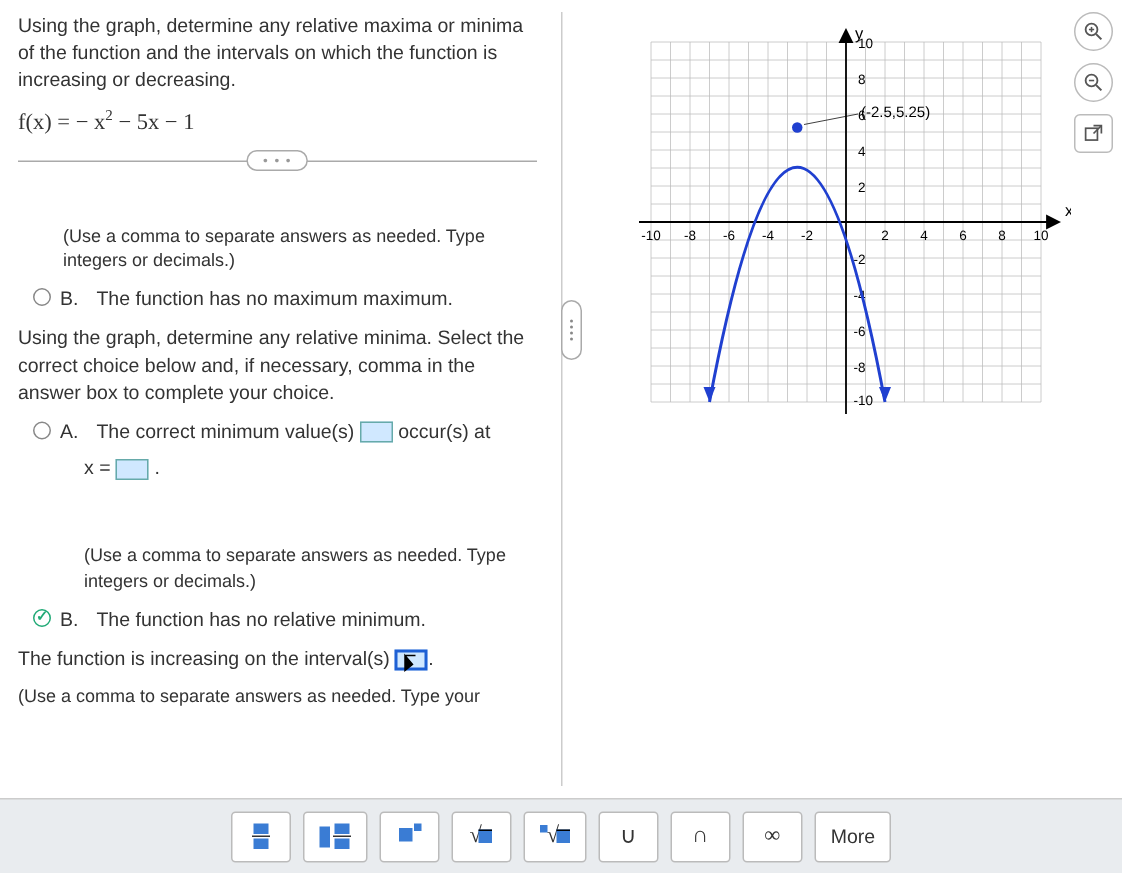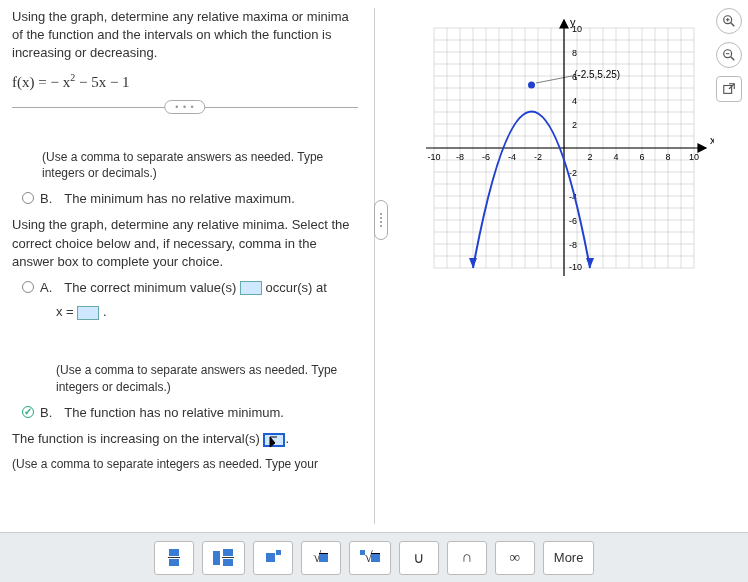--- a/index.html
+++ b/index.html
@@ -187,21 +187,21 @@
     <div style="position:relative;">
       <hr class="hr">
       <span class="dots-pill">• • •</span>
     </div>
 
     <div class="hint">(Use a comma to separate answers as needed. Type integers or decimals.)</div>
 
     <div class="choice">
       <div class="radio"></div>
       <span class="label">B.</span>
-      <span class="text">The minimum has no relative maximum.</span>
+      <span class="text">The function has no maximum maximum.</span>
     </div>
 
     <div class="sub-block">Using the graph, determine any relative minima. Select the correct choice below and, if necessary, comma in the answer box to complete your choice.</div>
 
     <div class="choice">
       <div class="radio"></div>
       <span class="label">A.</span>
       <span class="text">
         <span>The correct minimum value(s)</span>
         <span class="blank"></span>
@@ -221,21 +221,21 @@
     </div>
 
     <div class="sub-block">
       <span>The function is increasing on the interval(s)</span>
       <span class="blank active">
         <svg style="position:absolute;left:3px;top:0;" width="14" height="14" viewBox="0 0 14 14">
             <path d="M2 2 L2 12 L7 8 Z M2 2 L9 2" fill="#000" stroke="#000" stroke-width="1"></path>
           </svg>
       </span>.
     </div>
-    <div style="font-size:12px;">(Use a comma to separate integers as needed. Type your</div>
+    <div style="font-size:12px;">(Use a comma to separate answers as needed. Type your</div>
   </div>
 
   <div class="divider-vert"></div>
   <div class="vert-dots-handle">
       <span></span>
       <span></span>
       <span></span>
       <span></span>
     </div>
 

